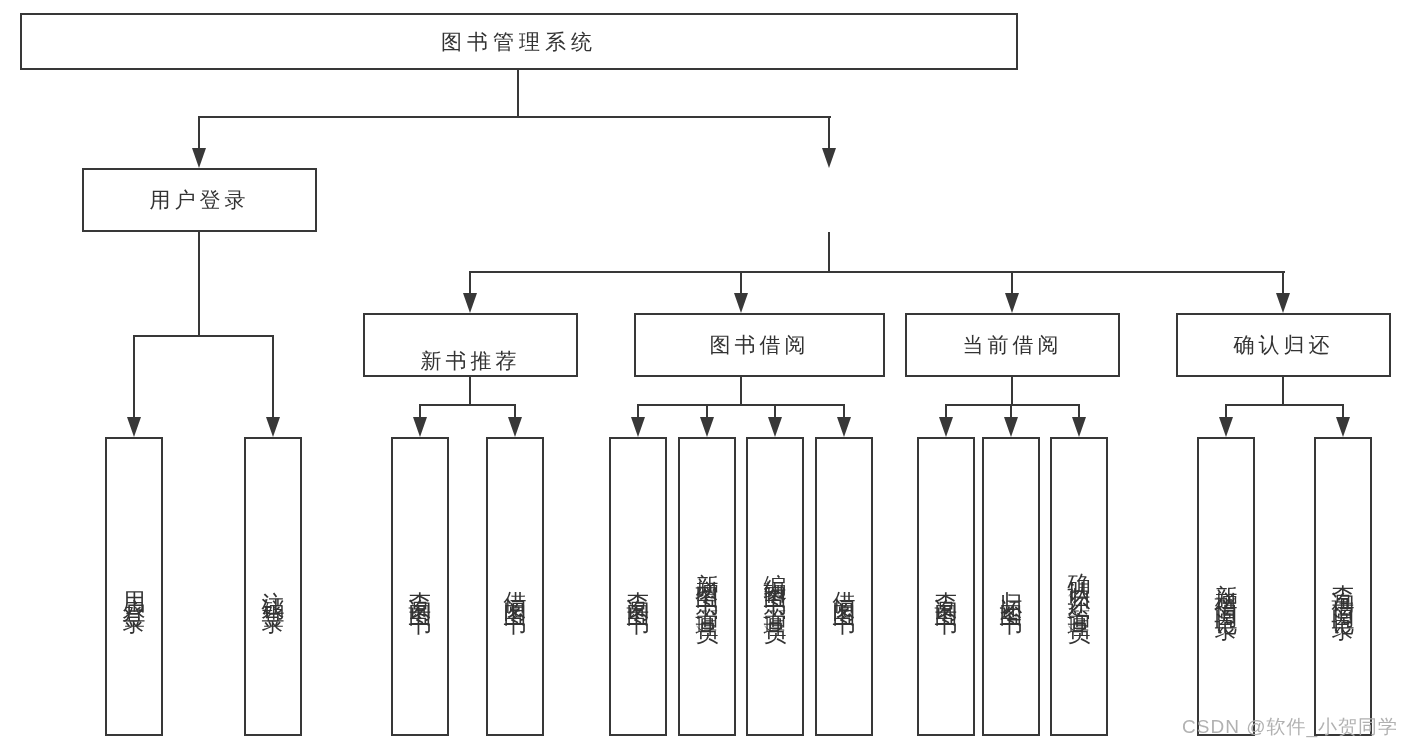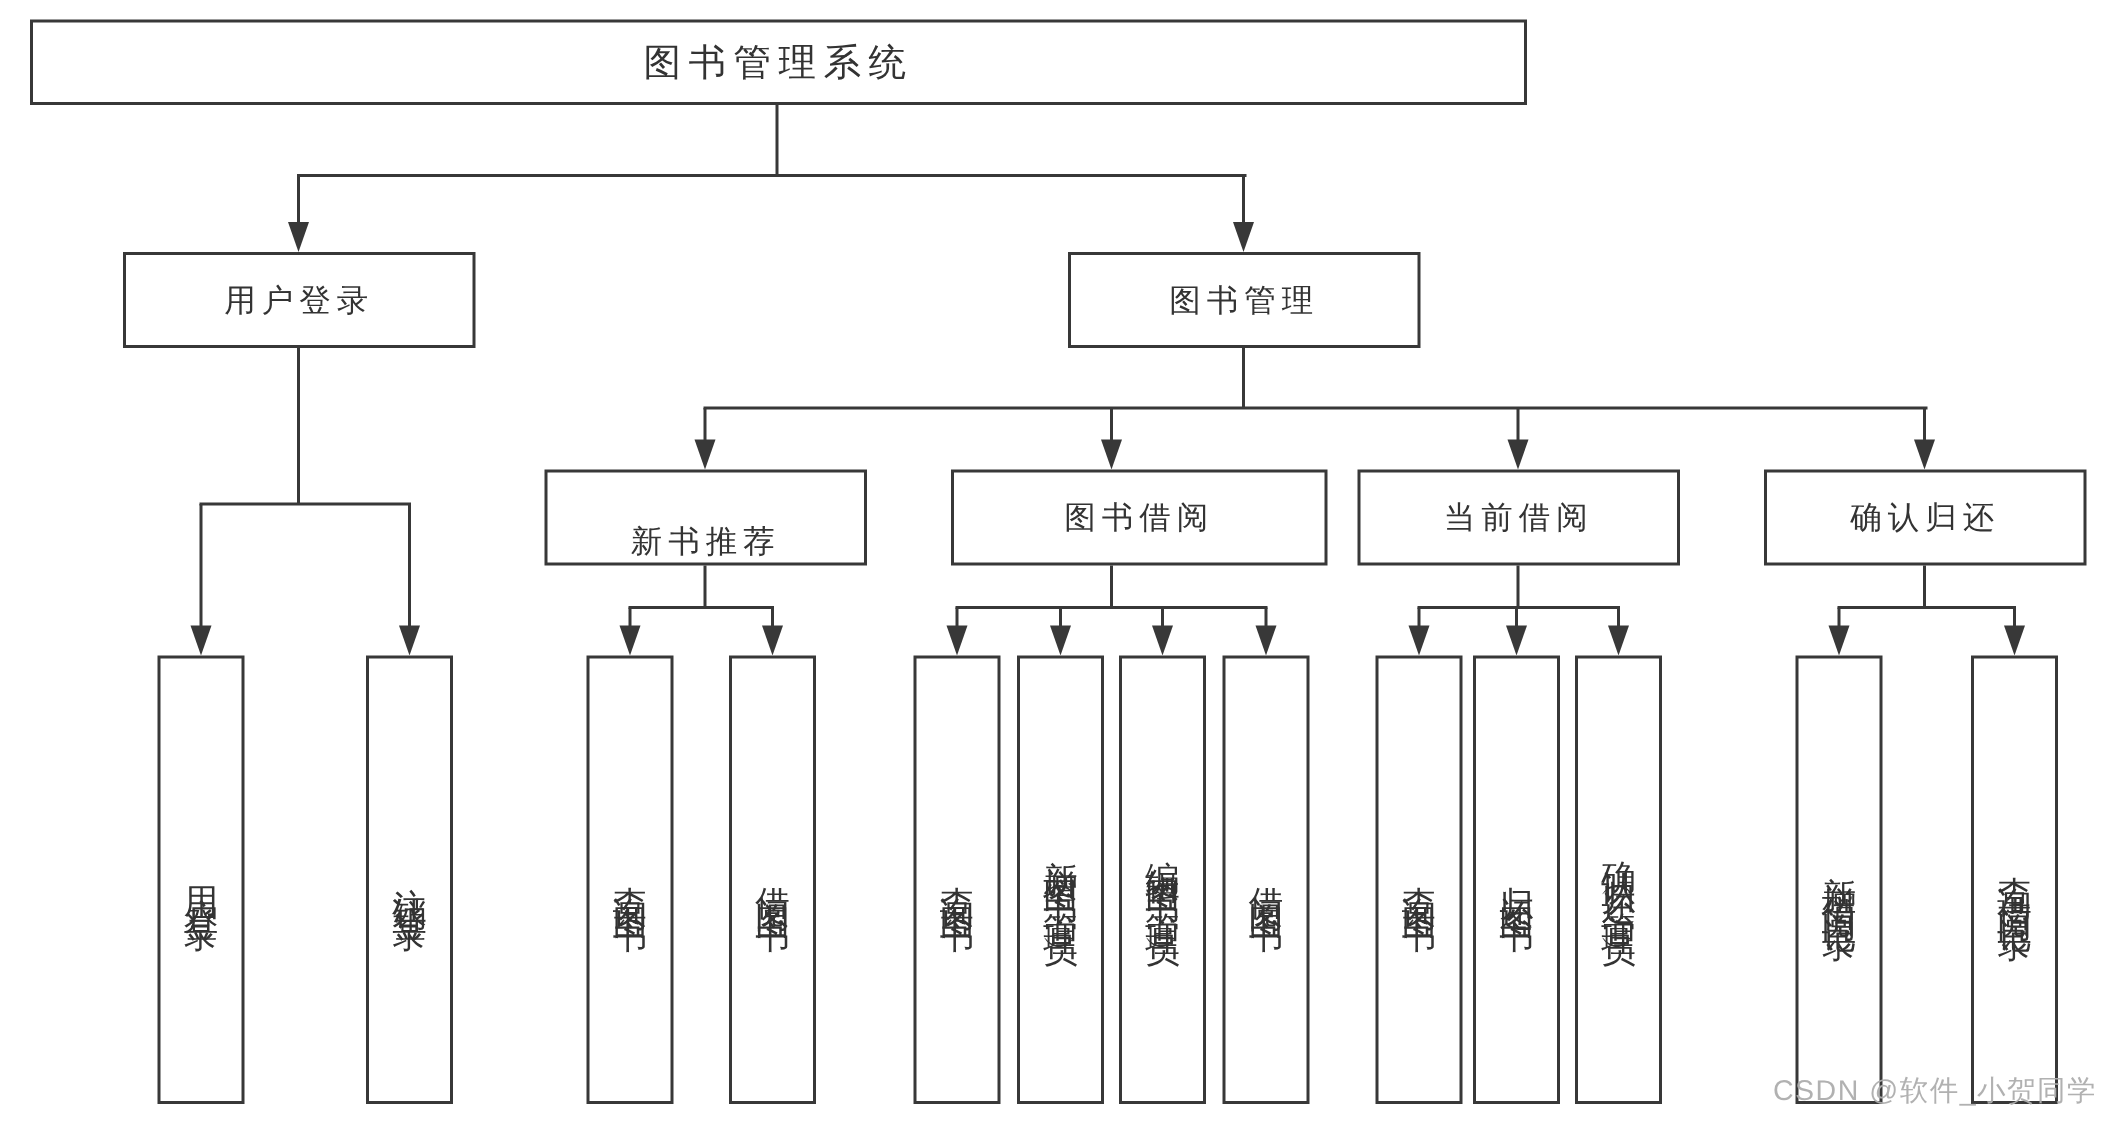--- a/index.html
+++ b/index.html
@@ -24,21 +24,21 @@
     align-items:center;
     justify-content:center;
     text-align:center;
     color:var(--text);
   }
   .node-h{
     font-size:21px;
     letter-spacing:4px;
     white-space:nowrap;
   }
-  .node-root{font-size:25px;letter-spacing:5px;}
+  .node-root{font-size:21px;letter-spacing:5px;}
   .leaf{
     writing-mode:vertical-rl;
     text-orientation:mixed;
     font-size:23px;
     letter-spacing:7px;
     line-height:1;
   }
   .vline{position:absolute;width:2px;background:var(--line);}
   .hline{position:absolute;height:2px;background:var(--line);}
   .arrow{
@@ -70,23 +70,20 @@
 
   <div class="vline" style="left:517px;top:70px;height:47px;"></div>
   <div class="hline" style="left:198px;top:116px;width:633px;"></div>
   <div class="vline" style="left:198px;top:117px;height:32px;"></div>
   <div class="arrow" style="left:192px;top:148px;"></div>
   <div class="vline" style="left:828px;top:117px;height:32px;"></div>
   <div class="arrow" style="left:822px;top:148px;"></div>
 
   <div class="node node-h" style="left:82px;top:168px;width:235px;height:64px;">
     <span>用户登录</span>
-  </div>
-  <div class="node node-h" style="left:712px;top:168px;width:235px;height:64px;">
-    <span>图书管理</span>
   </div>
 
   <div class="vline" style="left:198px;top:232px;height:104px;"></div>
   <div class="hline" style="left:133px;top:335px;width:141px;"></div>
   <div class="vline" style="left:133px;top:336px;height:82px;"></div>
   <div class="arrow" style="left:127px;top:417px;"></div>
   <div class="vline" style="left:272px;top:336px;height:82px;"></div>
   <div class="arrow" style="left:266px;top:417px;"></div>
 
   <div class="vline" style="left:828px;top:232px;height:40px;"></div>

